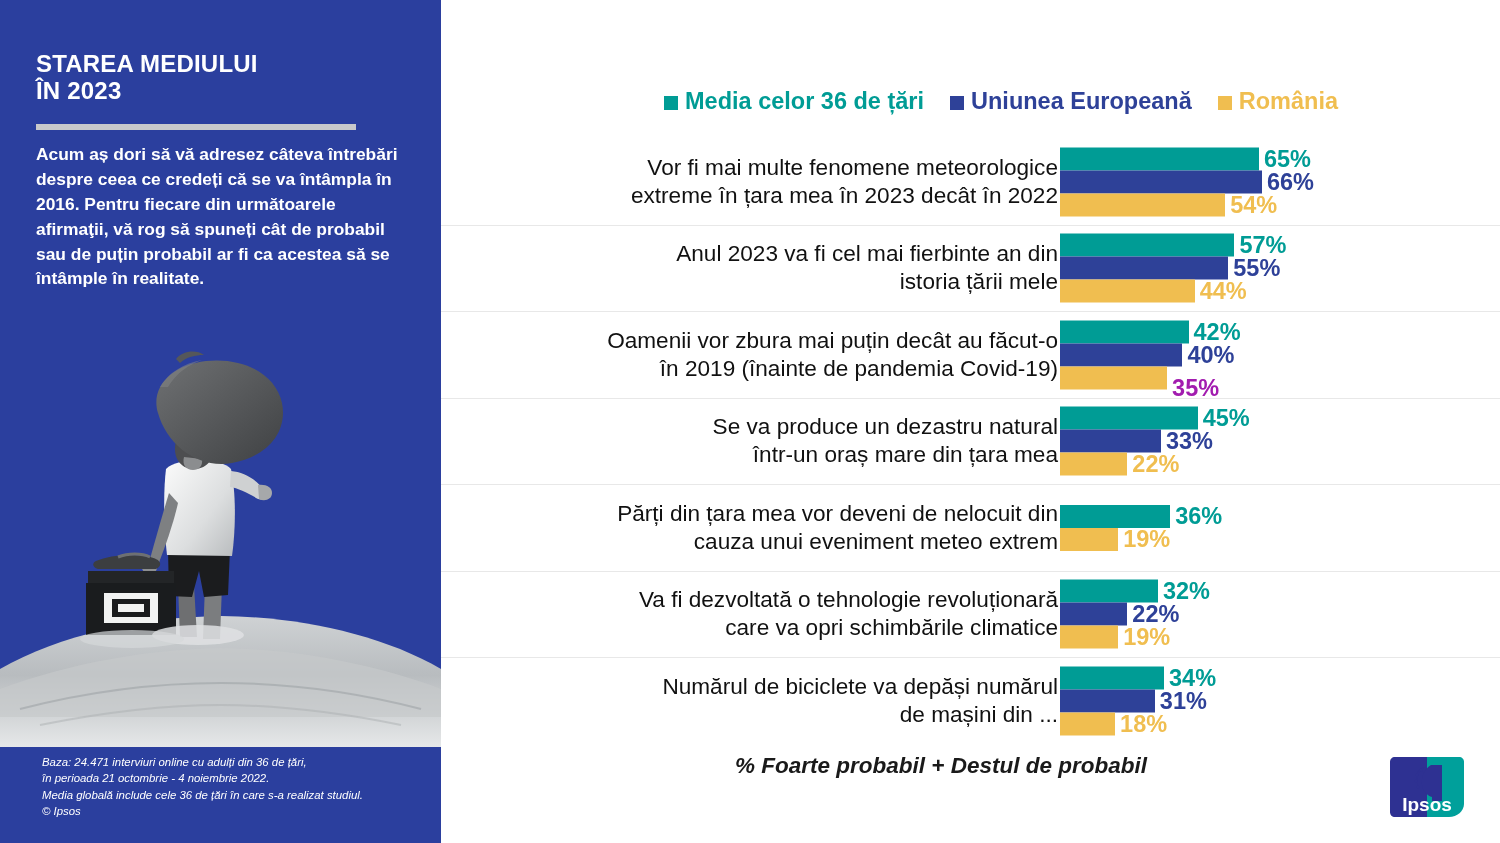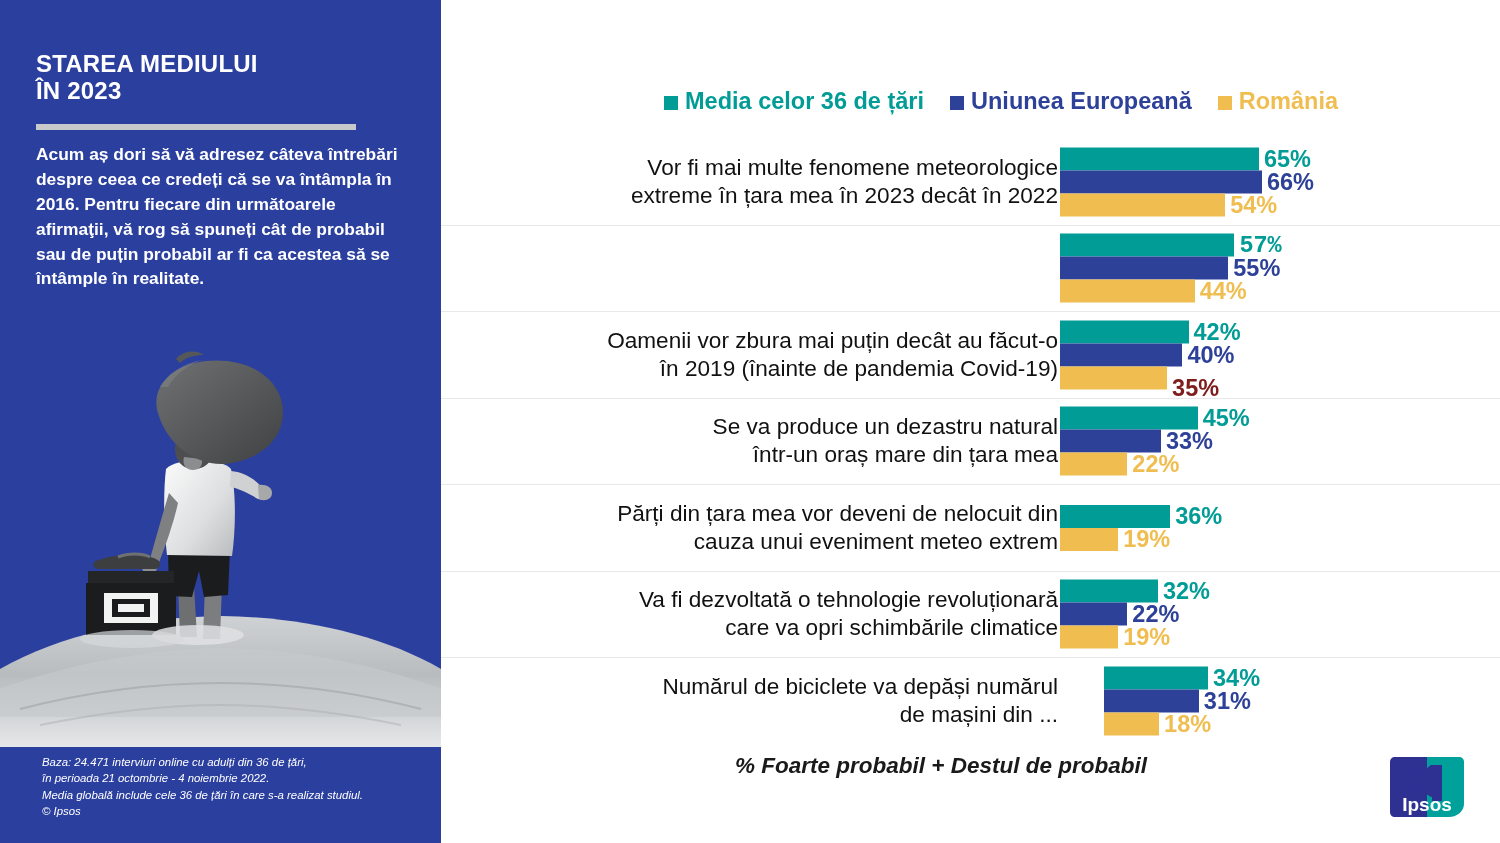--- a/index.html
+++ b/index.html
@@ -111,21 +111,21 @@
     width: 1059px;
   }
   .row {
     position: relative;
     height: 85.5px;
     border-bottom: 1.5px solid #E8E8E8;
     display: flex;
     align-items: center;
     padding-left: 18px;
   }
-  .row:last-child { border-bottom: none; margin-left: 44px; }
+  .row:last-child { border-bottom: none; }
 
   .row-label {
     position: absolute;
     right: 442px;
     width: 580px;
     text-align: right;
     font-size: 22.6px;
     color: #111111;
     line-height: 1.24;
     white-space: pre-line;
@@ -280,24 +280,26 @@
             <div class="bar" style="background: rgb(46, 65, 152); width: 201.96px;"></div>
             <div class="bar-value" style="color: rgb(46, 65, 152);">66%</div>
           </div>
           <div class="bar-line">
             <div class="bar" style="background: rgb(240, 190, 80); width: 165.24px;"></div>
             <div class="bar-value" style="color: rgb(240, 190, 80);">54%</div>
           </div>
         </div>
       </div>
       <div class="row">
+        <div class="row-label">Anul 2023 va fi cel mai fierbinte an din
+istoria țării mele</div>
         <div class="bars">
           <div class="bar-line">
             <div class="bar" style="background: rgb(0, 156, 149); width: 174.42px;"></div>
-            <div class="bar-value" style="color: rgb(0, 156, 149); font-family: Liberation Mono, monospace;">57%</div>
+            <div class="bar-value" style="color: rgb(0, 156, 149);">57%</div>
           </div>
           <div class="bar-line">
             <div class="bar" style="background: rgb(46, 65, 152); width: 168.3px;"></div>
             <div class="bar-value" style="color: rgb(46, 65, 152);">55%</div>
           </div>
           <div class="bar-line">
             <div class="bar" style="background: rgb(240, 190, 80); width: 134.64px;"></div>
             <div class="bar-value" style="color: rgb(240, 190, 80);">44%</div>
           </div>
         </div>
@@ -309,21 +311,21 @@
           <div class="bar-line">
             <div class="bar" style="background: rgb(0, 156, 149); width: 128.52px;"></div>
             <div class="bar-value" style="color: rgb(0, 156, 149);">42%</div>
           </div>
           <div class="bar-line">
             <div class="bar" style="background: rgb(46, 65, 152); width: 122.4px;"></div>
             <div class="bar-value" style="color: rgb(46, 65, 152);">40%</div>
           </div>
           <div class="bar-line">
             <div class="bar" style="background: rgb(240, 190, 80); width: 107.1px;"></div>
-            <div class="bar-value" style="color: #7f1d1d; margin-top: 20px;">35%</div>
+            <div class="bar-value" style="color: #a21caf; margin-top: 20px;">35%</div>
           </div>
         </div>
       </div>
       <div class="row">
         <div class="row-label">Se va produce un dezastru natural
 într-un oraș mare din țara mea</div>
         <div class="bars">
           <div class="bar-line">
             <div class="bar" style="background: rgb(0, 156, 149); width: 137.7px;"></div>
             <div class="bar-value" style="color: rgb(0, 156, 149);">45%</div>

